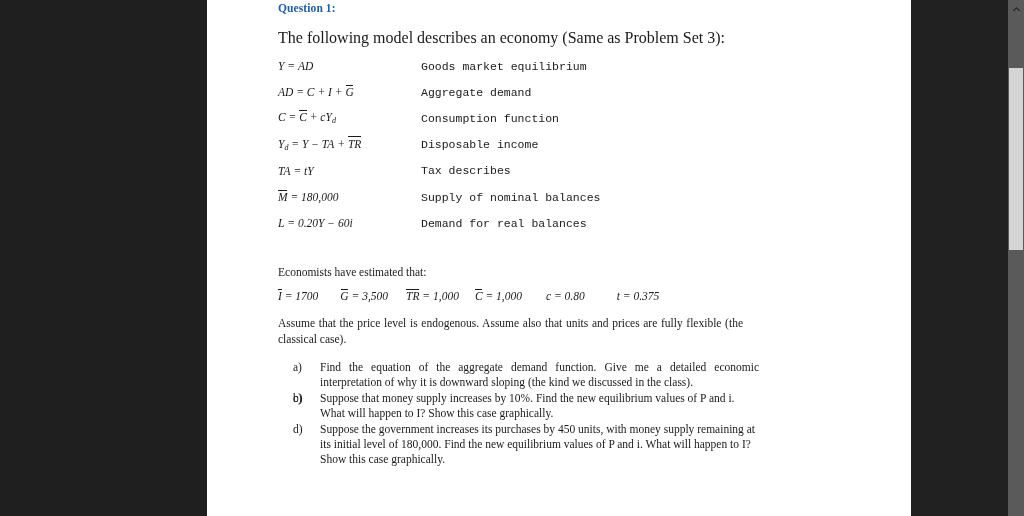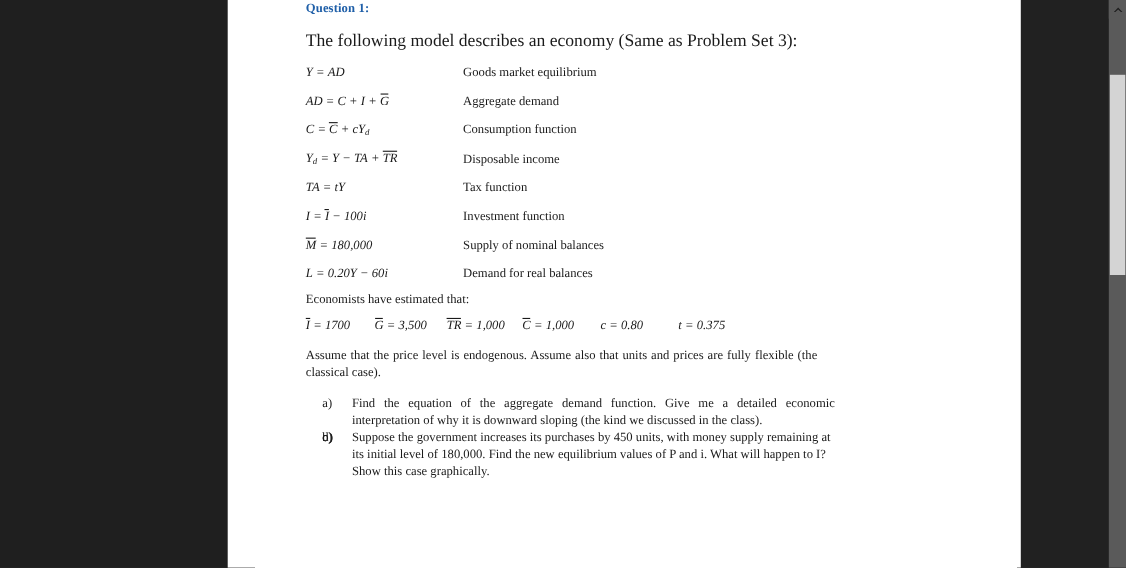--- a/index.html
+++ b/index.html
@@ -21,21 +21,20 @@
   }
   
   .page {
     position: absolute;
     left: 207px;
     top: 0;
     width: 704px;
     height: 516px;
     background: #ffffff;
     overflow: hidden;
-    padding-left: 17px;
   }
   .page-inner {
     position: absolute;
     left: 0;
     top: 0;
     width: 611px;
     padding: 0;
   }
   .q-heading {
     position: absolute;
@@ -61,20 +60,21 @@
     top: 53px;
     width: 500px;
     border-collapse: collapse;
   }
   .eq-table td {
     padding: 0;
     height: 26.2px;
     vertical-align: middle;
     font-size: 11.5px;
     color: #1a1a1a;
+    font-family: Liberation Mono, monospace;
   }
   .eq-table td.eq {
     width: 143px;
     font-style: italic;
     font-family: Liberation Serif, serif;
     white-space: nowrap;
   }
   .eq-table td.desc {
     font-style: normal;
     white-space: nowrap;
@@ -238,25 +238,21 @@
           <tr>
             <td class="eq">C&nbsp;=&nbsp;<span class="bar">C</span>&nbsp;+&nbsp;cY<sub class="s">d</sub></td>
             <td class="desc">Consumption function</td>
           </tr>
           <tr>
             <td class="eq">Y<sub class="s">d</sub>&nbsp;=&nbsp;Y&nbsp;−&nbsp;TA&nbsp;+&nbsp;<span class="wbar">TR</span></td>
             <td class="desc">Disposable income</td>
           </tr>
           <tr>
             <td class="eq">TA&nbsp;=&nbsp;tY</td>
-            <td class="desc">Tax function</td>
-          </tr>
-          <tr>
-            <td class="eq">I&nbsp;=&nbsp;<span class="bar">I</span>&nbsp;−&nbsp;100i</td>
-            <td class="desc">Investment function</td>
+            <td class="desc">Tax describes</td>
           </tr>
           <tr>
             <td class="eq"><span class="bar">M</span>&nbsp;=&nbsp;180,000</td>
             <td class="desc">Supply of nominal balances</td>
           </tr>
           <tr>
             <td class="eq">L&nbsp;=&nbsp;0.20Y&nbsp;−&nbsp;60i</td>
             <td class="desc">Demand for real balances</td>
           </tr>
         </tbody>
@@ -273,20 +269,21 @@
       <div class="qlist">
         <div class="qitem just">
           <span class="mk">a)</span>
           <span class="body">Find the equation of the aggregate demand function. Give me a detailed economic interpretation of why it is downward sloping (the kind we discussed in the class).</span>
         </div>
         <div class="qitem">
           <span class="mk">b)</span>
         </div>
         <div class="qitem">
           <span class="mk">c)</span>
+          <span class="body">Suppose that money supply increases by 10%. Find the new equilibrium values of P and i. What will happen to I? Show this case graphically.</span>
         </div>
         <div class="qitem">
           <span class="mk">d)</span>
           <span class="body">Suppose the government increases its purchases by 450 units, with money supply remaining at its initial level of 180,000. Find the new equilibrium values of P and i. What will happen to I? Show this case graphically.</span>
         </div>
       </div>
 
     </div>
   </div>
 

